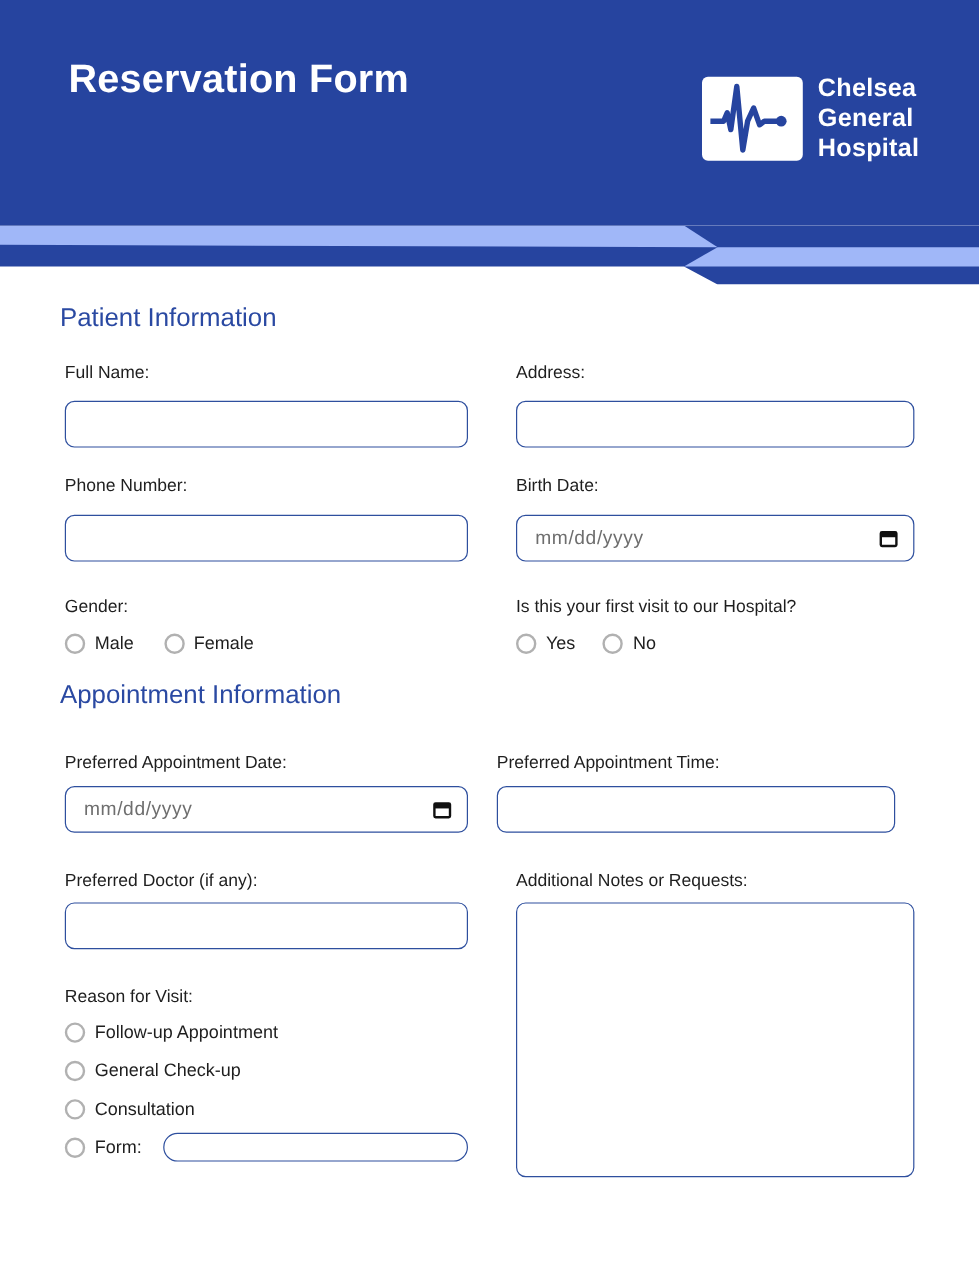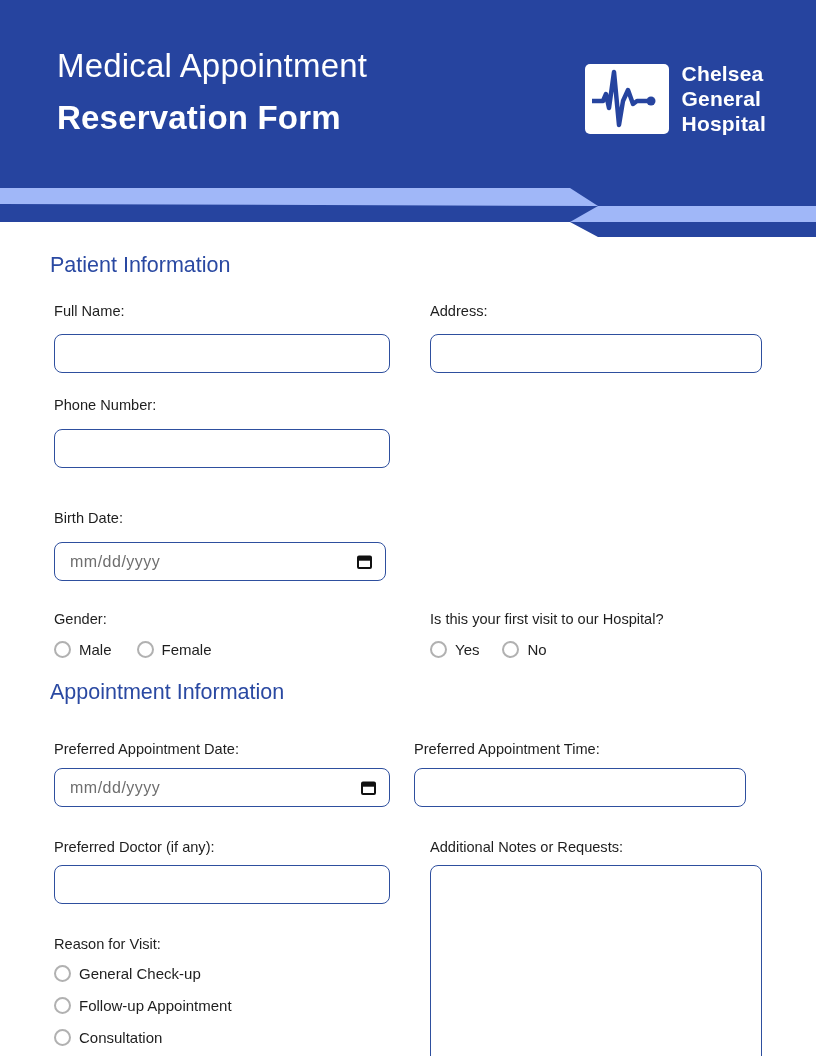--- a/index.html
+++ b/index.html
@@ -34,21 +34,21 @@
     margin:14px 0 0 -4px; color:#2a49a2;
     font-size:21.5px; font-weight:400; line-height:28px;
   }
   .section-heading.appt { margin-top:20px; }
 
   .row { display:flex; gap:40px; }
   .cell-l { width:336px; flex:none; }
   .cell-r { width:332px; flex:none; }
 
   .row1 { margin-top:22px; }
-  .row2 { margin-top:22px;flex-direction:column; }
+  .row2 { margin-top:22px; }
   .row3 { margin-top:28px; }
   .rowA { margin-top:33px;gap:24px; }
   .rowB { margin-top:30px; }
 
   .field-label { display:block; font-size:14.6px; line-height:20px; color:#1e1e1e; }
 
   .text-input {
     display:block; width:100%; height:39px; margin-top:13px;
     border:1px solid #2e4f9e; border-radius:8px; background:#fff;
     font-family:"Liberation Sans", sans-serif; font-size:16px; color:#1e1e1e;
@@ -88,21 +88,20 @@
     border:1px solid #2e4f9e; border-radius:12px; background:#fff;
     font-family:"Liberation Sans", sans-serif; font-size:14px; color:#1e1e1e;
     padding:0 12px; outline:none;
   }
 </style>
 </head>
 <body>
 
 <div class="header">
   <div class="title">
-    <div class="title-line1">Medical Appointment</div>
     <div class="title-line2">Reservation Form</div>
   </div>
 
   <div class="logo">
     <div class="logo-box">
       <svg width="70" height="70" viewBox="0 0 70 70" aria-hidden="true">
         <polyline points="-2,37 11,37 14,30 17,44 22,8 27,61 31,37 36,26 41,40 45,37 58,37" fill="none" stroke="#26449f" stroke-width="4.5" stroke-linecap="round" stroke-linejoin="round"></polyline>
         <circle cx="59" cy="37" r="4.5" fill="#26449f"></circle>
       </svg>
     </div>
@@ -202,25 +201,25 @@
 
   <div class="row rowB">
     <div class="cell-l">
       <label class="field-label">Preferred Doctor (if any):</label>
       <input class="text-input" type="text" value="" style="">
 
       <label class="field-label reason-label">Reason for Visit:</label>
       <div class="reason-list">
         <label class="reason-row">
           <input type="radio" name="reason" style="">
+          <span>Follow-up Appointment</span>
+        </label>
+        <label class="reason-row">
+          <input type="radio" name="reason" style="">
           <span>General Check-up</span>
-        </label>
-        <label class="reason-row">
-          <input type="radio" name="reason" style="">
-          <span>Follow-up Appointment</span>
         </label>
         <label class="reason-row">
           <input type="radio" name="reason" style="">
           <span>Consultation</span>
         </label>
         <label class="reason-row">
           <input type="radio" name="reason" style="">
           <span>Form:</span>
           <input class="other-input" type="text" value="" style="">
         </label>

